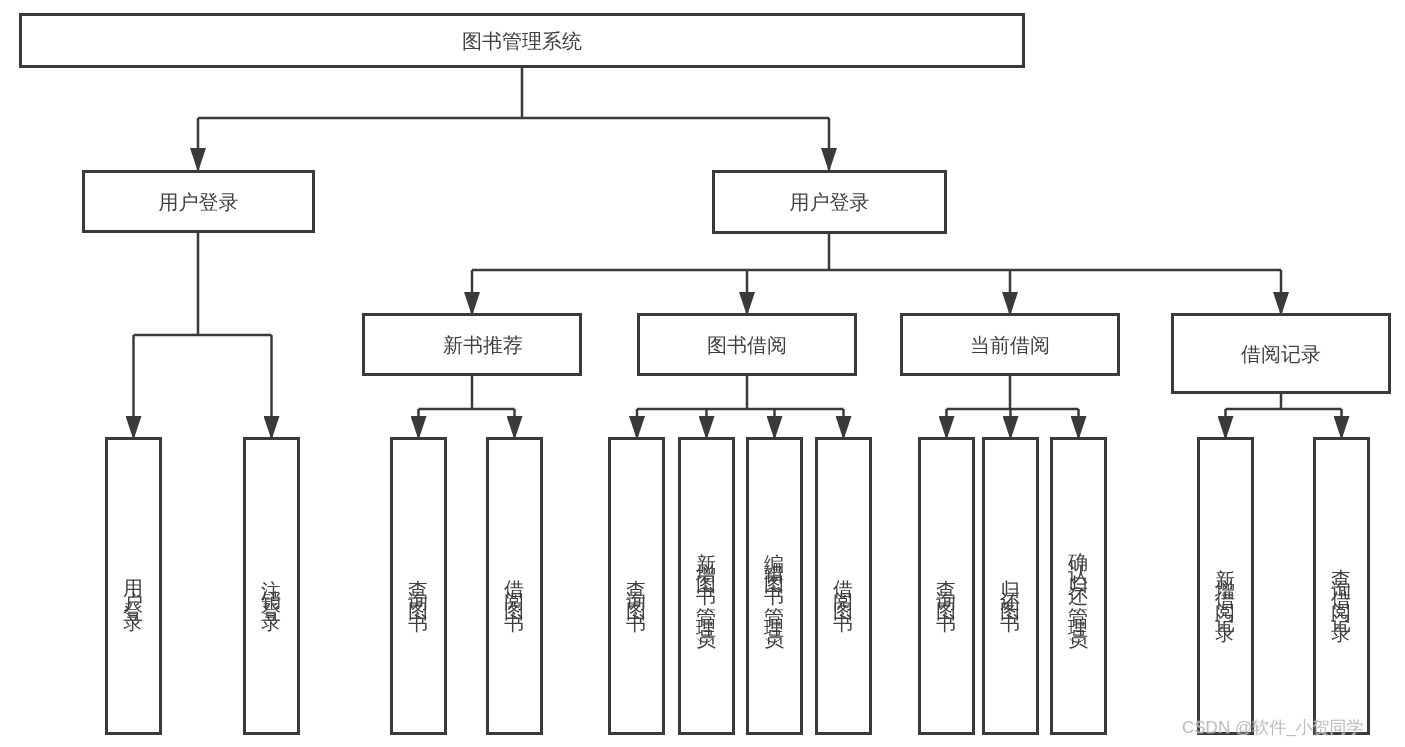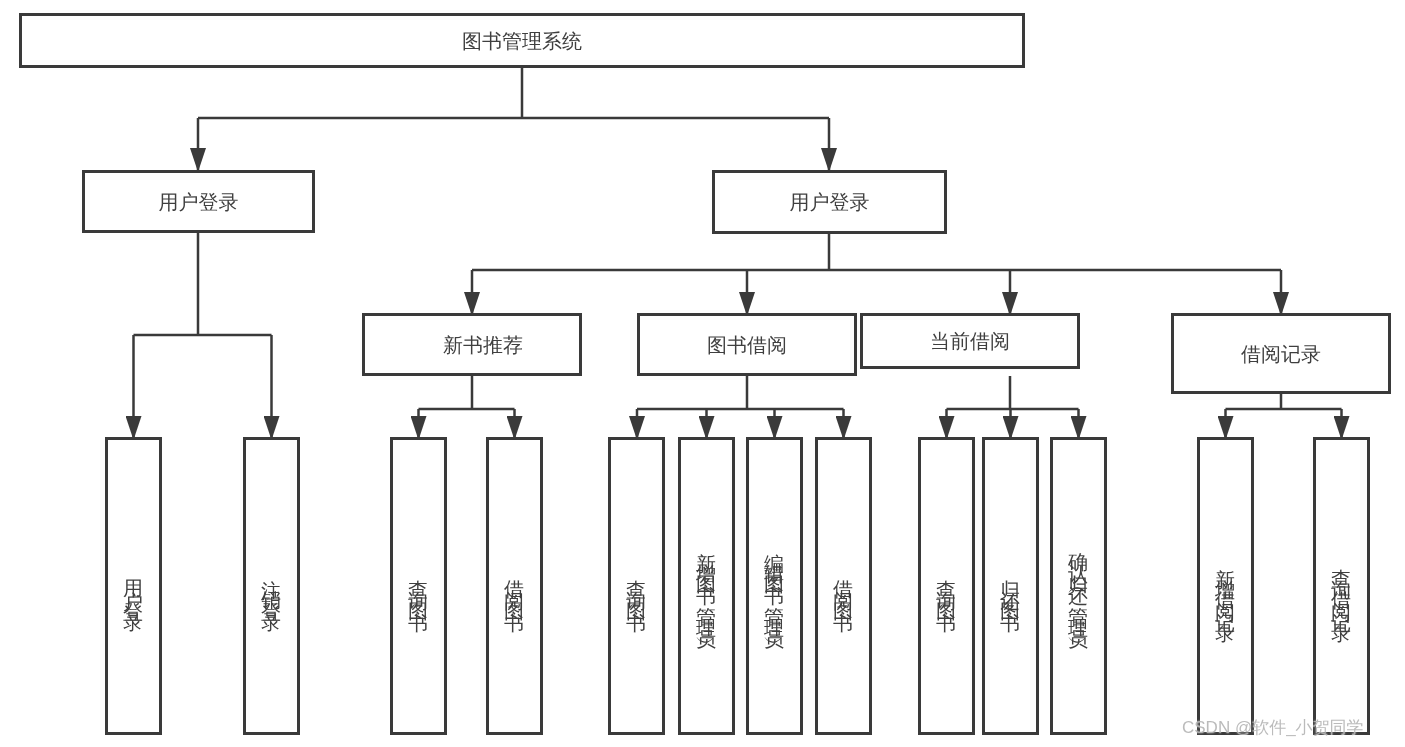--- a/index.html
+++ b/index.html
@@ -38,21 +38,21 @@
     font-size: 20px;
     color: #3f3f3f;
     white-space: nowrap;
   }
   
   #n-root            { left: 19px;   top: 13px;  width: 1006px; height: 55px; }
   #n-user-login      { left: 82px;   top: 170px; width: 233px;  height: 63px; }
   #n-book-mgmt       { left: 712px;  top: 170px; width: 235px;  height: 64px; }
   #n-new-book-rec    { left: 362px;  top: 313px; width: 220px;  height: 63px; padding-left: 22px; }
   #n-book-borrow     { left: 637px;  top: 313px; width: 220px;  height: 63px; text-align: right; }
-  #n-current-borrow  { left: 860px;  top: 313px; width: 220px;  height: 56px; }
+  #n-current-borrow  { left: 900px;  top: 313px; width: 220px;  height: 63px; }
   #n-borrow-records  { left: 1171px; top: 313px; width: 220px;  height: 81px; }
   .leaf { top: 437px; width: 57px; height: 298px; }
   #n-user-login-leaf { left: 105px; }
   #n-logout          { left: 243px; }
   #n-nbr-query       { left: 390px; }
   #n-nbr-borrow      { left: 486px; }
   #n-bb-query        { left: 608px; }
   #n-bb-add          { left: 678px; }
   #n-bb-edit         { left: 746px; }
   #n-bb-borrow       { left: 815px; }

